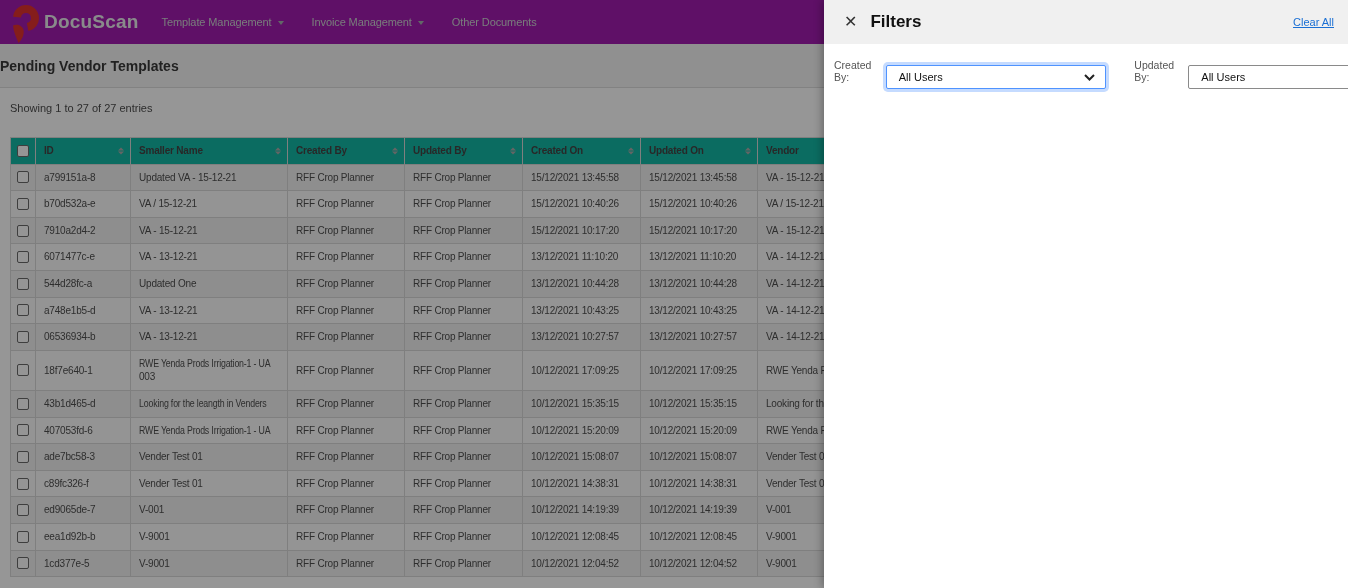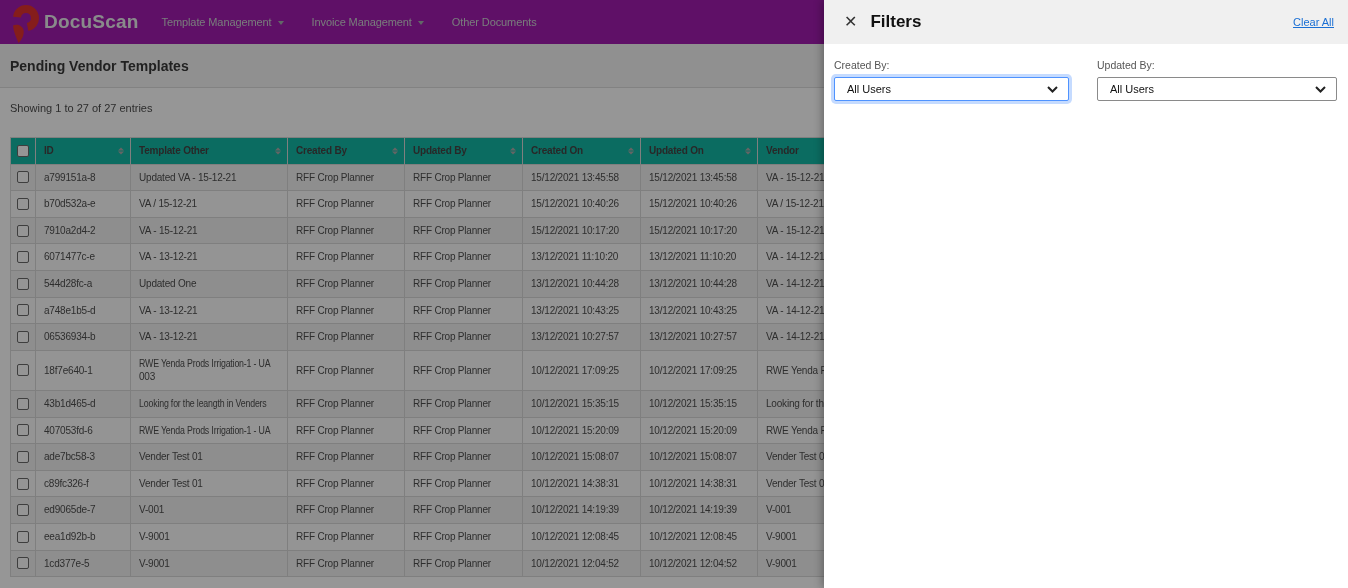--- a/index.html
+++ b/index.html
@@ -9,21 +9,21 @@
   .navbar { height:44px; background:#a21caf; display:flex; align-items:center; padding-left:8px; }
   .brand { display:flex; align-items:center; }
   .brand-logo { width:32px; height:38px; margin-right:4px; margin-top:4px; }
   .brand-name { font-size:19px; font-weight:600; color:#e9edec; letter-spacing:0.2px; }
   .nav-items { display:flex; align-items:center; margin-left:9px; height:100%; }
   .nav-item { display:flex; align-items:center; padding:0 14px; height:100%; cursor:pointer; }
   .nav-item span.lbl { font-size:11px; letter-spacing:-0.1px; color:#cdd4d3; }
   .caret { width:0; height:0; border-left:3.5px solid transparent; border-right:3.5px solid transparent; border-top:4px solid #a7b0af; margin-left:6px; margin-top:2px; }
 
   
-  .page-head { height:44px; background:#f5f5f5; border-bottom:1px solid #ddd; display:flex; align-items:center; padding-left:10px; }
+  .page-head { height:44px; background:#f5f5f5; border-bottom:1px solid #ddd; display:flex; align-items:center; }
   .page-title { font-size:14px; font-weight:bold; color:#383838; }
 
   
   .content { padding:14px 0 0 10px; background:#fff; }
   .showing { font-size:11px; color:#4d4d4d; }
 
   table { border-collapse:collapse; table-layout:fixed; margin-top:23px; width:1237px; font-size:10px; color:#4f4f4f; letter-spacing:-0.2px; }
   th, td { border:1px solid #d9d9d9; padding:6px 8px; text-align:left; vertical-align:middle; overflow:hidden; white-space:nowrap; line-height:13.6px; }
   thead th { background:#14b8a6; font-weight:bold; color:#444; position:relative; padding-right:18px; }
   tbody tr:nth-child(odd) td { background:#f1f1f1; }
@@ -39,21 +39,21 @@
   
   .backdrop { position:absolute; inset:0; background:rgba(0,0,0,0.41); z-index:10; }
 
   
   .panel { position:absolute; top:0; right:0; width:524px; height:588px; background:#fff; z-index:20; box-shadow:-2px 0 8px rgba(0,0,0,0.3); }
   .panel-head { height:44px; background:#f0f0f0; display:flex; align-items:center; padding:0 14px 0 20px; }
   .close-x { font-size:16px; color:#333; cursor:pointer; line-height:1; margin-right:13px; }
   .panel-title { font-size:17px; font-weight:bold; color:#111; }
   .clear-all { margin-left:auto; font-size:11px; color:#1a6fd4; text-decoration:underline; cursor:pointer; }
   .panel-body { padding:15px 10px 0 10px; display:flex; gap:28px; }
-  .fgroup { display:flex; flex-direction:column; }
+  .fgroup { display:flex; flex-direction:row;align-items:flex-end; }
   .flabel { font-size:10.5px; color:#555; margin-bottom:6px; }
   .fselect { width:235px; height:24px; border:1px solid #8a8a8a; border-radius:2px; background:#fff; display:flex; align-items:center; padding:0 10px 0 12px; cursor:pointer; }
   .fgroup.focused .fselect { border:1px solid #4f93ff; box-shadow:0 0 0 3px rgba(150,190,255,0.55); }
   .fgroup.wide .fselect { width:240px; }
   .fsel-text { font-size:11px; color:#111; }
   .fchev { margin-left:auto; }
 </style>
 </head>
 <body>
 
@@ -99,21 +99,21 @@
     </colgroup>
     <thead>
         <tr>
           <th class="c-check">
             <div class="cbx"></div>
           </th>
           <th><span>ID</span><span class="sort-icon">
               <span class="up"></span>
               <span class="dn"></span>
             </span></th>
-          <th><span>Template Other</span><span class="sort-icon">
+          <th><span>Smaller Name</span><span class="sort-icon">
               <span class="up"></span>
               <span class="dn"></span>
             </span></th>
           <th><span>Created By</span><span class="sort-icon">
               <span class="up"></span>
               <span class="dn"></span>
             </span></th>
           <th><span>Updated By</span><span class="sort-icon">
               <span class="up"></span>
               <span class="dn"></span>

